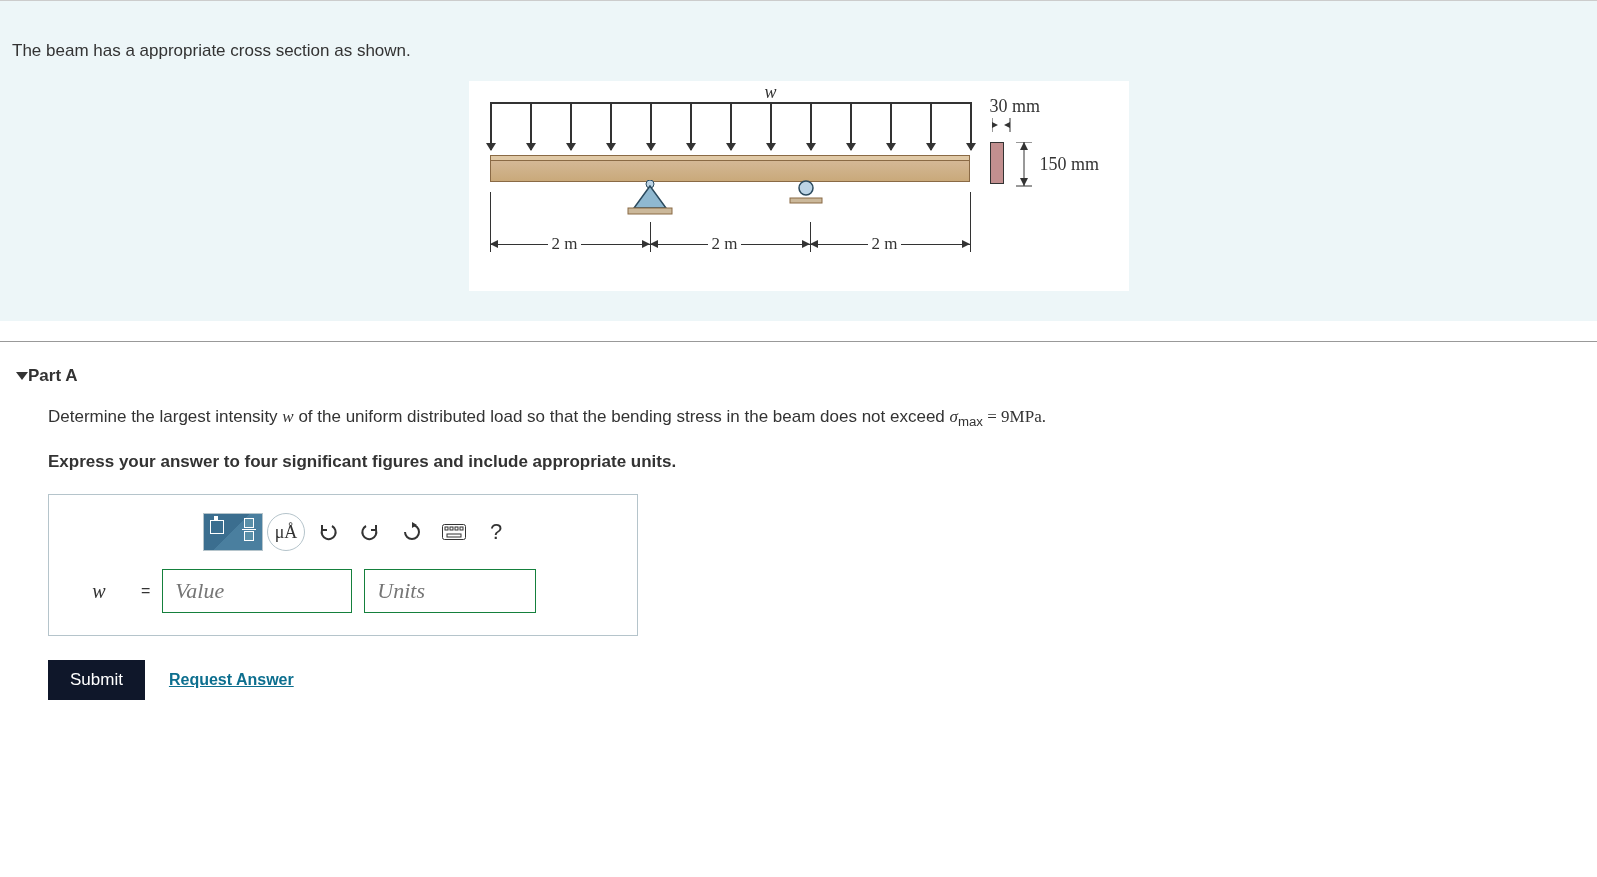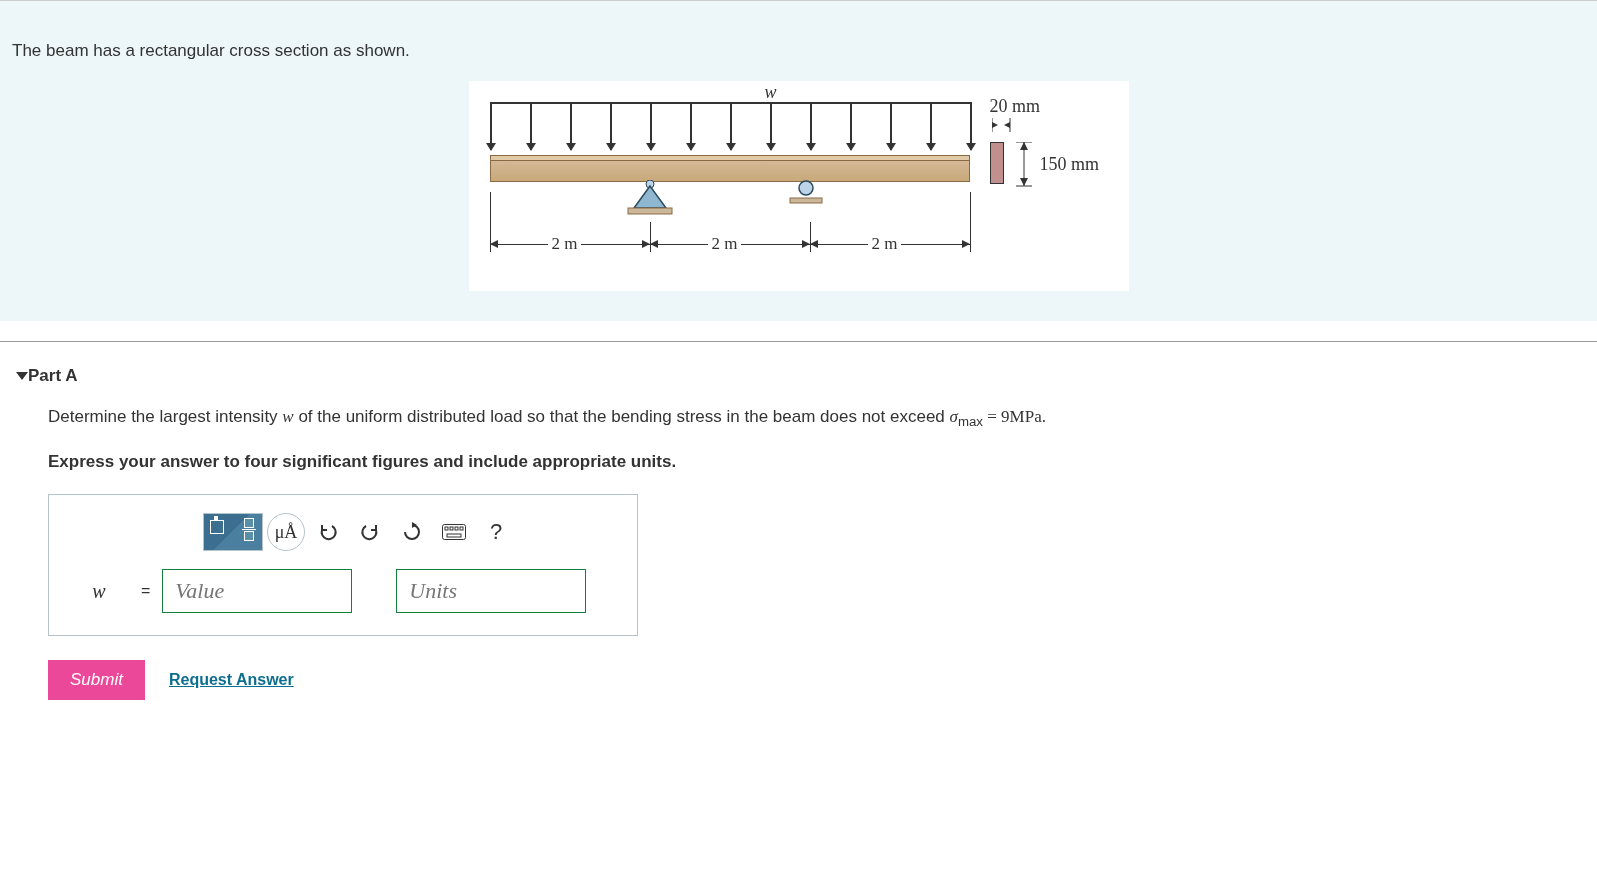--- a/index.html
+++ b/index.html
@@ -27,23 +27,23 @@
   .tb-templates::after { content:""; position:absolute; left:10px; top:2px; width:4px; height:4px; background:#fff; }
   .tb-templates .frac { position:absolute; right:6px; top:4px; width:14px; display:flex; flex-direction:column; align-items:center;}
   .tb-templates .frac span{ width:10px;height:10px;border:1px solid #fff;background:#5a8fa8;}
   .tb-templates .frac hr{ border:0;border-top:1px solid #fff;width:14px;margin:1px 0;}
   .tb-mu { font-family:'Times New Roman',serif; font-size:18px;border-radius:19px; }
   .answer-row { display: flex; align-items: center; gap: 12px; }
   .var-label { width: 60px; text-align: center; font-style: italic; font-family: 'Times New Roman', serif; font-size: 20px; }
   .eq { font-size: 16px; }
   .inp { height: 44px; border: 1px solid #15803d; font-family: 'Times New Roman', serif; font-style: italic; font-size: 22px; color: #999; padding: 0 12px; outline: none; }
   .inp-value { width: 190px; }
-  .inp-units { width: 190px; margin-left: 32px; }
+  .inp-units { width: 172px; }
   .submit-row { display: flex; align-items: center; gap: 24px; margin-top: 24px; }
-  .submit-btn { background: #ec4899; color: #fff; border: none; padding: 10px 22px; font-size: 17px; cursor: pointer; font-style: italic; }
+  .submit-btn { background: #0f172a; color: #fff; border: none; padding: 10px 22px; font-size: 17px; cursor: pointer; }
   .req-link { color: #0d6f8f; font-weight: bold; text-decoration: underline; cursor: pointer; font-size: 16px; }
   
   .beam-rect { position:absolute; left:20px; top:78px; width:480px; height:22px; background: linear-gradient(#d4b896,#c9a97a); border:1px solid #8a6a45; }
   .beam-top { position:absolute; left:20px; top:73px; width:480px; height:6px; background:#e0c9a6; border:1px solid #8a6a45; border-bottom:none; }
   .arrow { position:absolute; width:2px; background:#333; }
   .arrow::after{ content:""; position:absolute; bottom:-1px; left:-4px; border-left:5px solid transparent; border-right:5px solid transparent; border-top:8px solid #333;}
   .load-bar { position:absolute; left:20px; top:20px; width:480px; height:2px; background:#333; }
   .pin { position:absolute; top:98px; }
   .pin svg, .roller svg { display:block; }
   .roller { position:absolute; top:98px; }
@@ -51,21 +51,21 @@
   .dim-tick { position:absolute; width:1px; background:#333; }
   .dim-lbl { position:absolute; font-size:17px; background:#fff; padding:0 4px; }
   .cross-sect { position:absolute; left:520px; top:60px; }
   .cs-rect { width:14px; height:42px; border:1.5px solid #333; background:#c28f8f; }
   svg.kbd-icon rect{stroke:#333;fill:none;}
 </style>
 </head>
 <body>
 
 <div class="top-panel">
-  <div class="prompt-text">The beam has a rectangular cross section as shown.</div>
+  <div class="prompt-text">The beam has a appropriate cross section as shown.</div>
 
   <div class="figure-wrap">
     <div class="figure">
 
       <div class="load-bar"></div>
       <div style="position:absolute;left:20px;top:20px;width:480px;">
         <div class="arrow" style="left:0px;top:0;height:48px;"></div>
         <div class="arrow" style="left:40px;top:0;height:48px;"></div>
         <div class="arrow" style="left:80px;top:0;height:48px;"></div>
         <div class="arrow" style="left:120px;top:0;height:48px;"></div>
@@ -109,21 +109,21 @@
       <div style="position:absolute;left:172px;top:158px;border-top:4px solid transparent;border-bottom:4px solid transparent;border-left:8px solid #333;"></div>
       <div style="position:absolute;left:180px;top:158px;border-top:4px solid transparent;border-bottom:4px solid transparent;border-right:8px solid #333;"></div>
       <div style="position:absolute;left:332px;top:158px;border-top:4px solid transparent;border-bottom:4px solid transparent;border-left:8px solid #333;"></div>
       <div style="position:absolute;left:340px;top:158px;border-top:4px solid transparent;border-bottom:4px solid transparent;border-right:8px solid #333;"></div>
       <div style="position:absolute;left:492px;top:158px;border-top:4px solid transparent;border-bottom:4px solid transparent;border-left:8px solid #333;"></div>
 
       <div class="dim-lbl" style="left:78px;top:152px;">2 m</div>
       <div class="dim-lbl" style="left:238px;top:152px;">2 m</div>
       <div class="dim-lbl" style="left:398px;top:152px;">2 m</div>
 
-      <div style="position:absolute;left:520px;top:14px;font-size:18px;">20 mm</div>
+      <div style="position:absolute;left:520px;top:14px;font-size:18px;">30 mm</div>
       <div style="position:absolute;left:522px;top:36px;">
         <svg width="40" height="14">
             <line x1="0" y1="0" x2="0" y2="14" stroke="#333"></line>
             <line x1="18" y1="0" x2="18" y2="14" stroke="#333"></line>
             <path d="M0 7 L-6 4 L-6 10 Z" fill="#333" transform="translate(6,0)"></path>
             <path d="M18 7 L24 4 L24 10 Z" fill="#333" transform="translate(-6,0)"></path>
           </svg>
       </div>
       <div class="cross-sect">
         <div class="cs-rect"></div>

